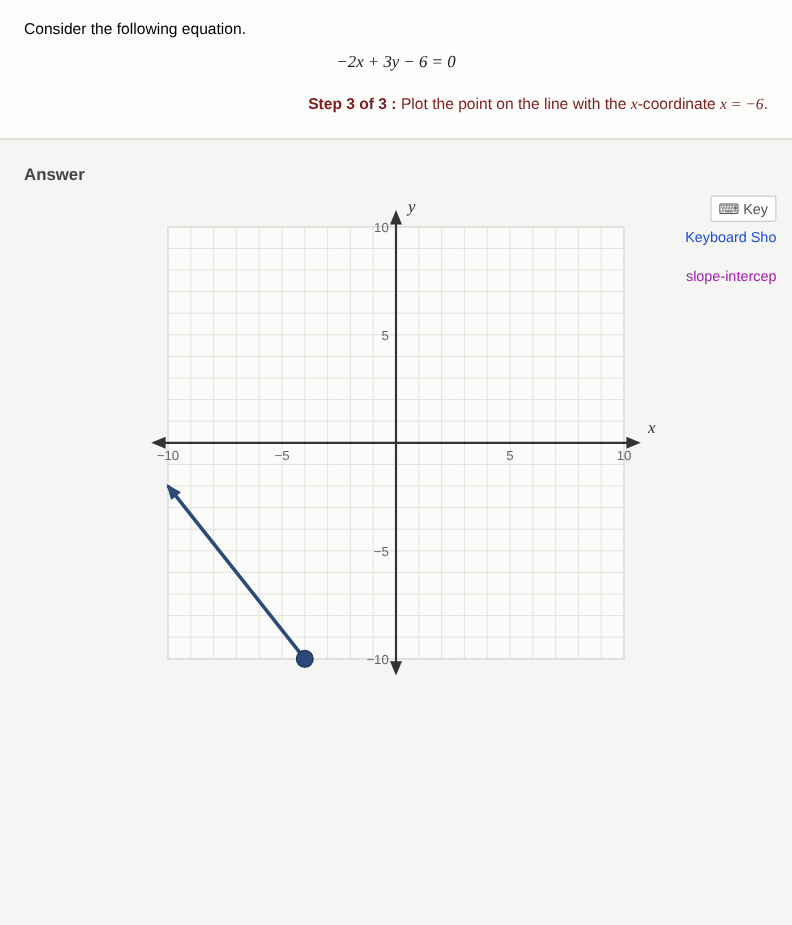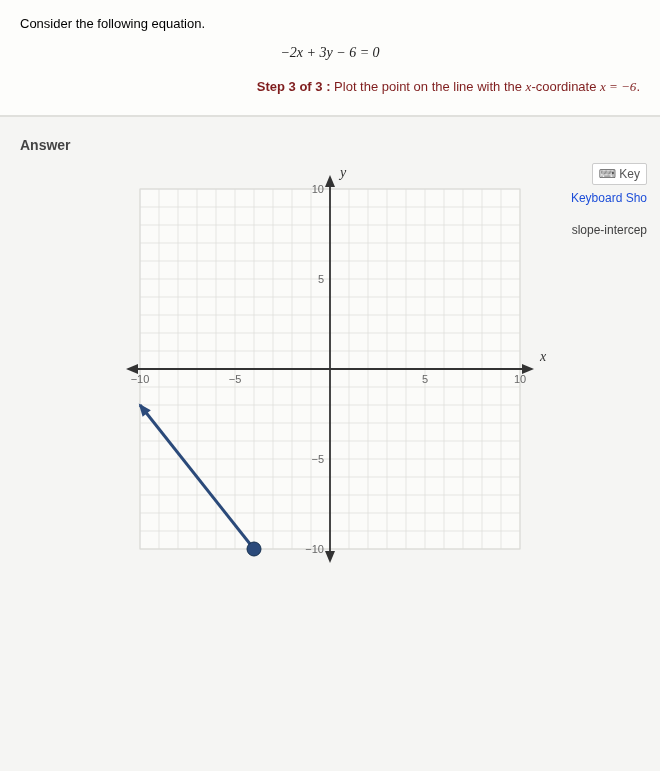--- a/index.html
+++ b/index.html
@@ -58,21 +58,21 @@
     .key-btn {
       display: inline-block;
       border: 1px solid #ccc;
       background: #fff;
       padding: 3px 6px;
       border-radius: 2px;
       color: #555;
       margin-bottom: 6px;
     }
     .kb-short { color: #1d4ed8; display: block; margin-bottom: 18px; }
-    .slope-link { color: #404040; display: block; }
+    .slope-link { color: #a21caf; display: block; }
     .instructions {
       font-size: 13px;
       color: #444;
       line-height: 1.5;
       margin-top: 58px;
       margin-bottom: 6px;
     }
     .graph-wrap {
       display: flex;
       justify-content: center;

